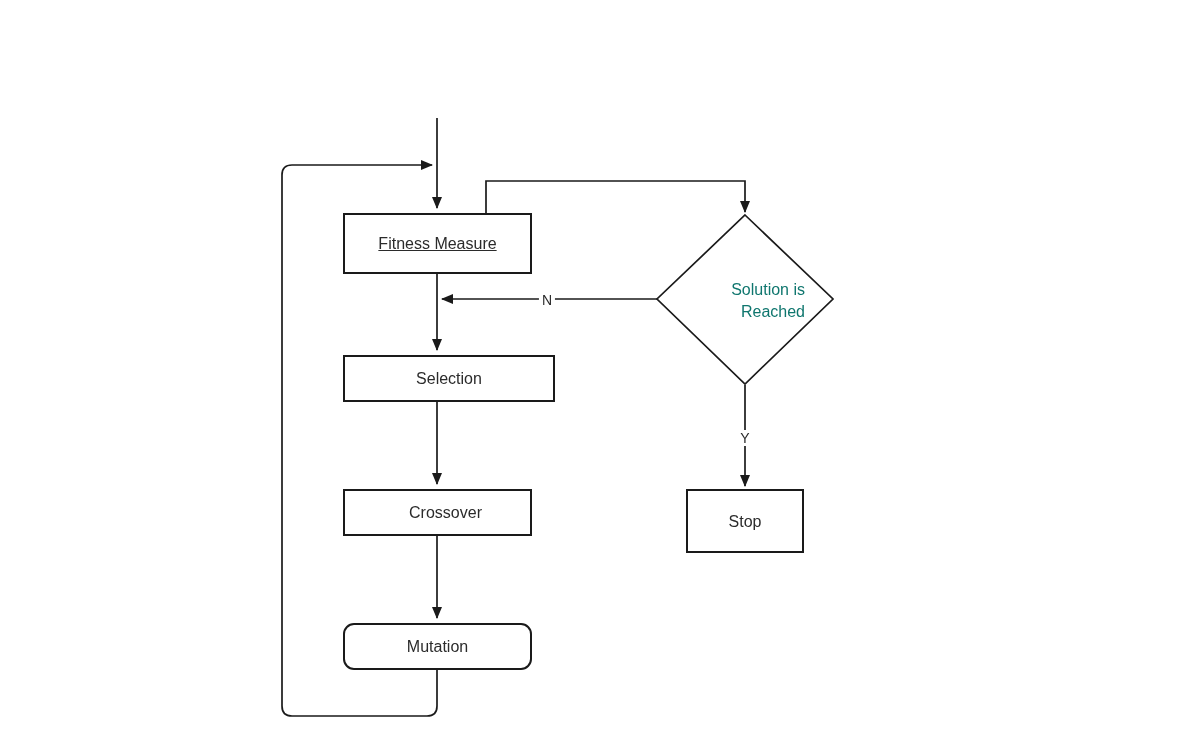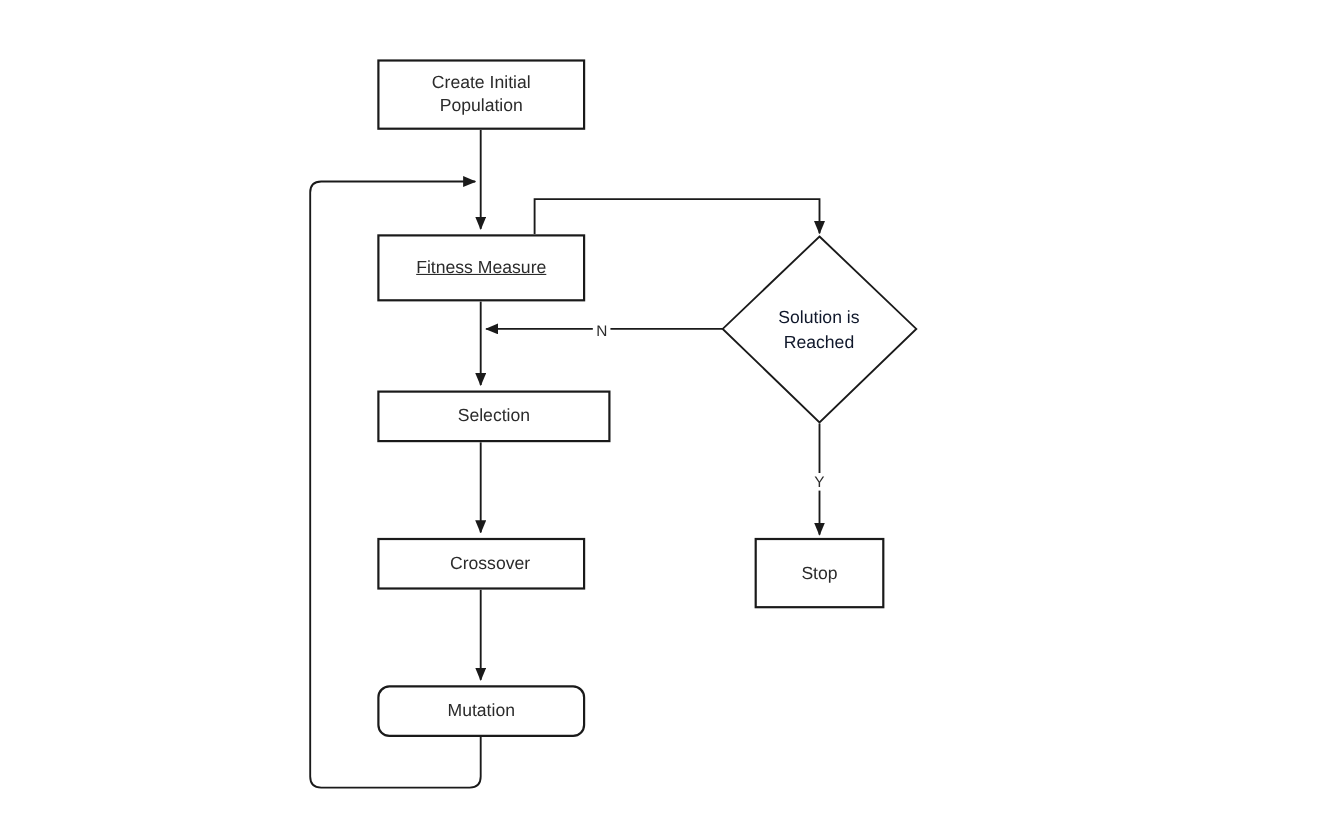--- a/index.html
+++ b/index.html
@@ -40,22 +40,22 @@
     color: #2b2b2b;
     font-size: 16px;
     line-height: 21px;
   }
   .node .node-label { display: block; }
   .node .node-label.narrow { max-width: 140px; }
   .decision-label {
     position: absolute;
     left: 684px; top: 279px;
     width: 121px;
-    text-align: center;
-    color: #0f172a;
+    text-align: right;
+    color: #0f766e;
     font-size: 16px;
     line-height: 22px;
   }
   .edge-label {
     position: absolute;
     background: #ffffff;
     color: #2b2b2b;
     font-size: 14px;
     line-height: 14px;
     padding: 1px 3px;
@@ -88,23 +88,20 @@
 
     <path class="edge" d="M486,213 L486,181 L745,181 L745,212" marker-end="url(#arrow)"></path>
 
     <path class="edge" d="M657,299 L442,299" marker-end="url(#arrow)"></path>
 
     <path class="edge" d="M745,385 L745,486" marker-end="url(#arrow)"></path>
 
     <polygon class="decision-shape" points="745,215 833,299 745,384 657,299"></polygon>
   </svg>
 
-  <div class="node" style="left:343px; top:54px; width:189px; height:64px;">
-    <span class="node-label narrow">Create Initial Population</span>
-  </div>
 
   <div class="node" style="left:343px; top:213px; width:189px; height:61px;text-decoration:underline;">
     <span class="node-label">Fitness Measure</span>
   </div>
 
   <div class="node" style="left:343px; top:355px; width:212px; height:47px;">
     <span class="node-label">Selection</span>
   </div>
 
   <div class="node" style="left:343px; top:489px; width:189px; height:47px;padding-left:16px;">

